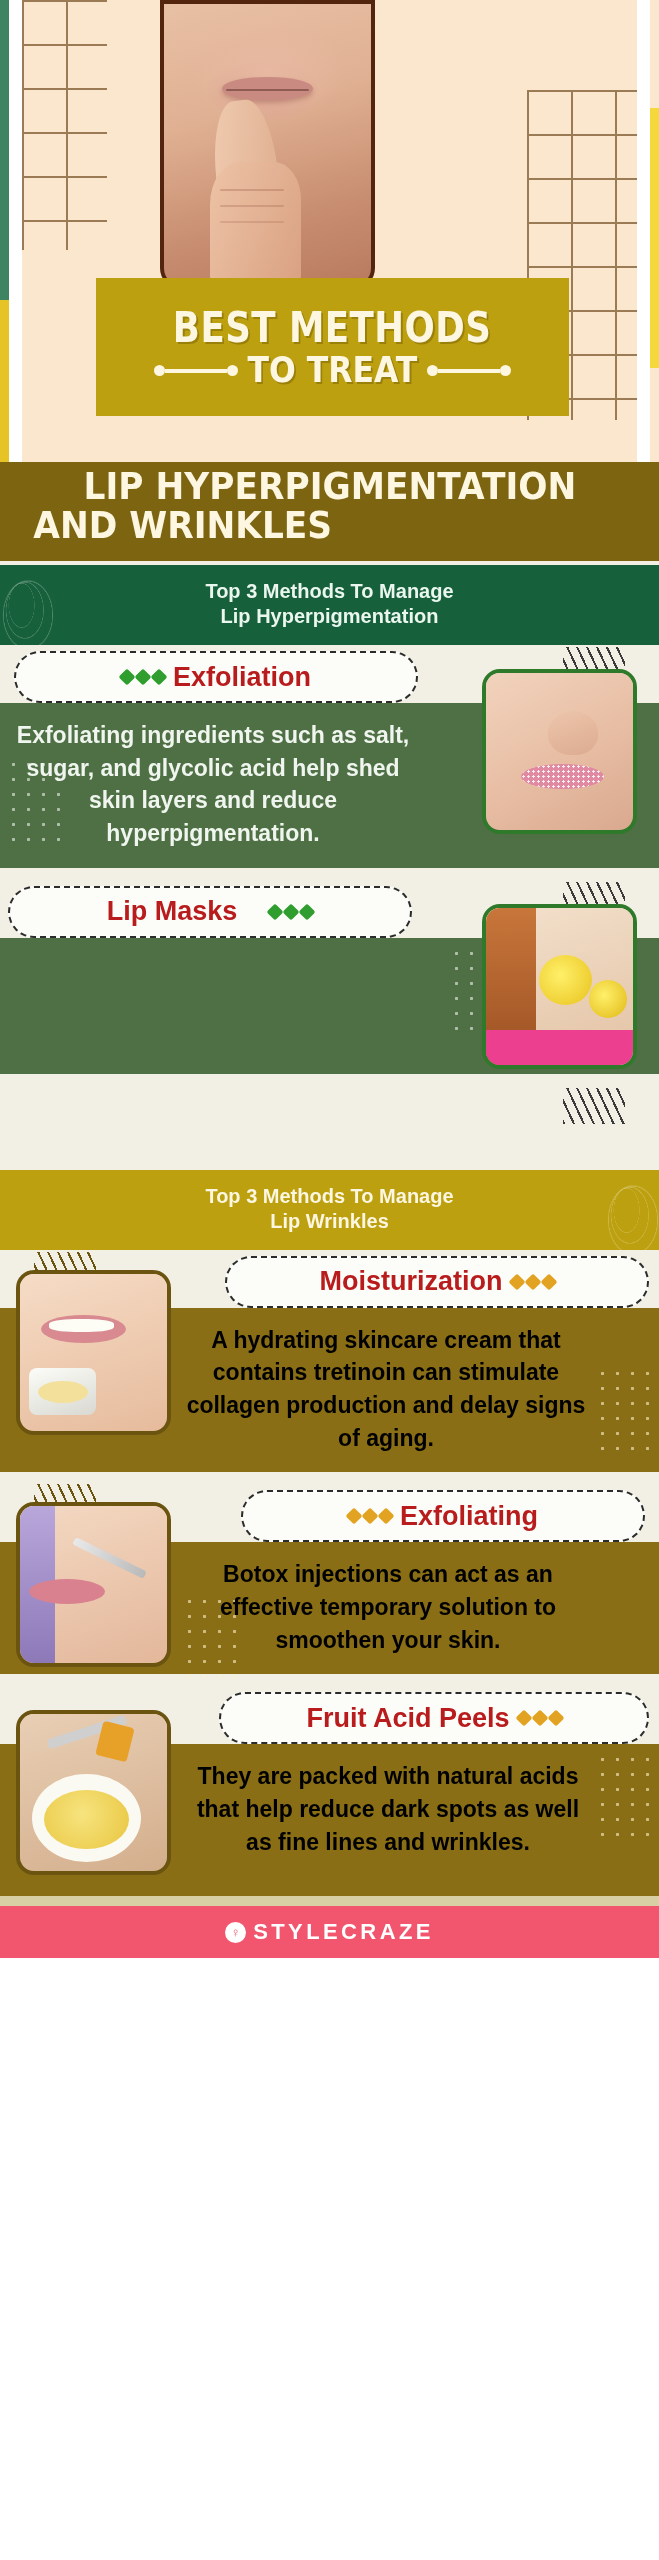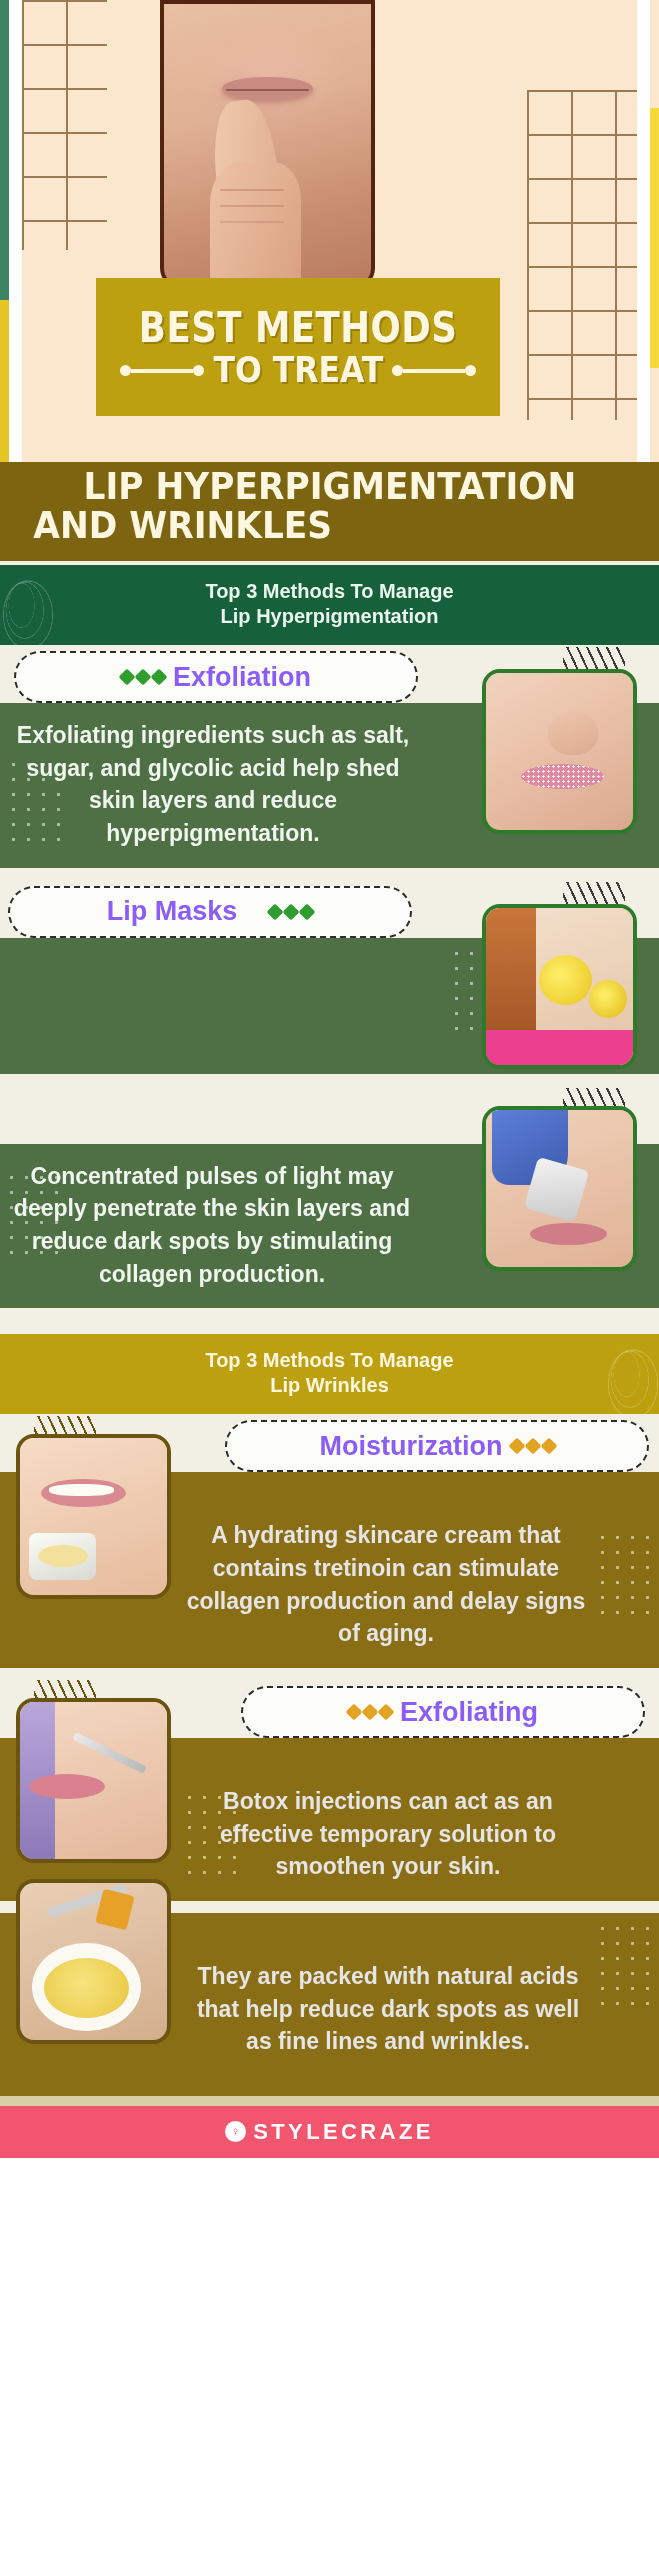--- a/index.html
+++ b/index.html
@@ -53,21 +53,21 @@
     position:absolute; left:22%; top:56%; width:44%; height:44%;
     background:linear-gradient(110deg,#eec3a6,#d9a182);
     border-radius:34% 30% 8% 8%;
   }
   .knuckle:after {
     content:""; position:absolute; left:12%; top:22%; width:70%; height:2px;
     background:rgba(160,100,80,.35); border-radius:2px; box-shadow:0 16px 0 rgba(160,100,80,.3), 0 32px 0 rgba(160,100,80,.25);
   }
 
   .title-box {
-    position:absolute; left:96px; top:278px; width:404px; height:138px;
+    position:absolute; left:96px; top:278px; width:473px; height:138px;
     background:#bda00f; display:flex; flex-direction:column;
     align-items:center; justify-content:center; gap:0;
   }
   .t1 {
     font-family:"DejaVu Sans", sans-serif; font-weight:bold; font-stretch:condensed;
     font-size:43px; letter-spacing:.5px; color:#fdf6e0; line-height:1;
     text-shadow:2px 2px 0 rgba(90,70,0,.35); transform:scaleX(.92);
   }
   .t2-row { display:flex; align-items:center; gap:0; margin-top:4px; }
   .t2 {
@@ -122,40 +122,40 @@
   .card-top { position:relative; height:58px; background:#f2f0e4; }
 
   .pill {
     position:absolute; top:6px; height:52px; border-radius:26px;
     background:#fcfcf8; border:2px dashed #2b2b2b;
     display:flex; align-items:center; justify-content:center; gap:8px;
     z-index:5;
   }
   .pill .label {
     font-family:"Liberation Sans", sans-serif; font-weight:bold;
-    font-size:27px; color:#8b5cf6; white-space:nowrap;
+    font-size:27px; color:#b91c1c; white-space:nowrap;
   }
   .dias { display:flex; gap:4px; }
   .dia { width:12px; height:12px; transform:rotate(45deg); border-radius:2px; }
   .dia-green { background:#2f9e2f; }
   .dia-gold  { background:#e3a322; }
 
   .card-body {
     position:relative; min-height:118px; padding:16px 0 18px;
     display:flex; align-items:center;
   }
   .body-green { background:#4e7044; }
   .body-gold  { background:#8a6e16; }
 
   .desc {
     font-family:"Liberation Sans", sans-serif; font-weight:bold;
     font-size:23px; line-height:1.42; text-align:center; z-index:3; position:relative;
   }
   .desc-green { color:#f0f6ef; }
-  .desc-gold  { color:#e5e5e5;margin-top:31px; }
+  .desc-gold  { color:#000000; }
 
   .dots {
     position:absolute; width:58px; height:86px; z-index:1;
     background-image:radial-gradient(#ffffff 1.4px, transparent 1.5px);
     background-size:15px 15px; opacity:.55;
   }
   .dots-gold { background-image:radial-gradient(#fff3cf 1.4px, transparent 1.5px); opacity:.6; }
 
   .thumb {
     position:absolute; width:155px; height:165px; border-radius:18px;
@@ -325,31 +325,20 @@
       </div>
     </div>
   </div>
 
   <div class="sep-strip"></div>
 
   <div class="card">
     <div class="card-top">
       <div class="hatch" style="right:34px; top:2px;"></div>
     </div>
-    <div class="card-body body-green" style="min-height:142px;">
-      <div class="dots" style="left:4px; top:26px;"></div>
-      <div class="desc desc-green" style="width:400px; margin-left:12px;">Concentrated pulses of light may deeply penetrate the skin layers and reduce dark spots by stimulating collagen production.</div>
-      <div class="thumb thumb-green" style="right:22px; top:-38px;">
-        <div class="laser-bg">
-            <div class="glove"></div>
-            <div class="wand"></div>
-            <div class="laser-lips"></div>
-          </div>
-      </div>
-    </div>
   </div>
 
   <div class="sep-strip" style="height:26px;"></div>
 </div>
 
 <div class="sec-head sec-gold">
   <div class="swirl swirl-r"></div>
   <div class="line">Top 3 Methods To Manage</div>
   <div class="line">Lip Wrinkles</div>
 </div>
@@ -405,20 +394,30 @@
             <div class="inj-lips"></div>
             <div class="syringe"></div>
           </div>
       </div>
     </div>
   </div>
 
   <div class="sep-strip"></div>
 
   <div class="card">
+    <div class="card-top">
+      <div class="pill" style="right:10px; width:430px;">
+        <span class="label">Fruit Acid Peels</span>
+        <span class="dias">
+          <i class="dia dia-gold"></i>
+            <i class="dia dia-gold"></i>
+            <i class="dia dia-gold"></i>
+        </span>
+      </div>
+    </div>
     <div class="card-body body-gold" style="min-height:128px;">
       <div class="dots dots-gold" style="right:6px; top:8px;"></div>
       <div class="desc desc-gold" style="width:412px; margin-left:182px;">They are packed with natural acids that help reduce dark spots as well as fine lines and wrinkles.</div>
       <div class="thumb thumb-gold" style="left:16px; top:-34px;">
         <div class="bowl-bg">
             <div class="bowl"></div>
             <div class="paste"></div>
             <div class="spoon"></div>
             <div class="honey"></div>
           </div>

